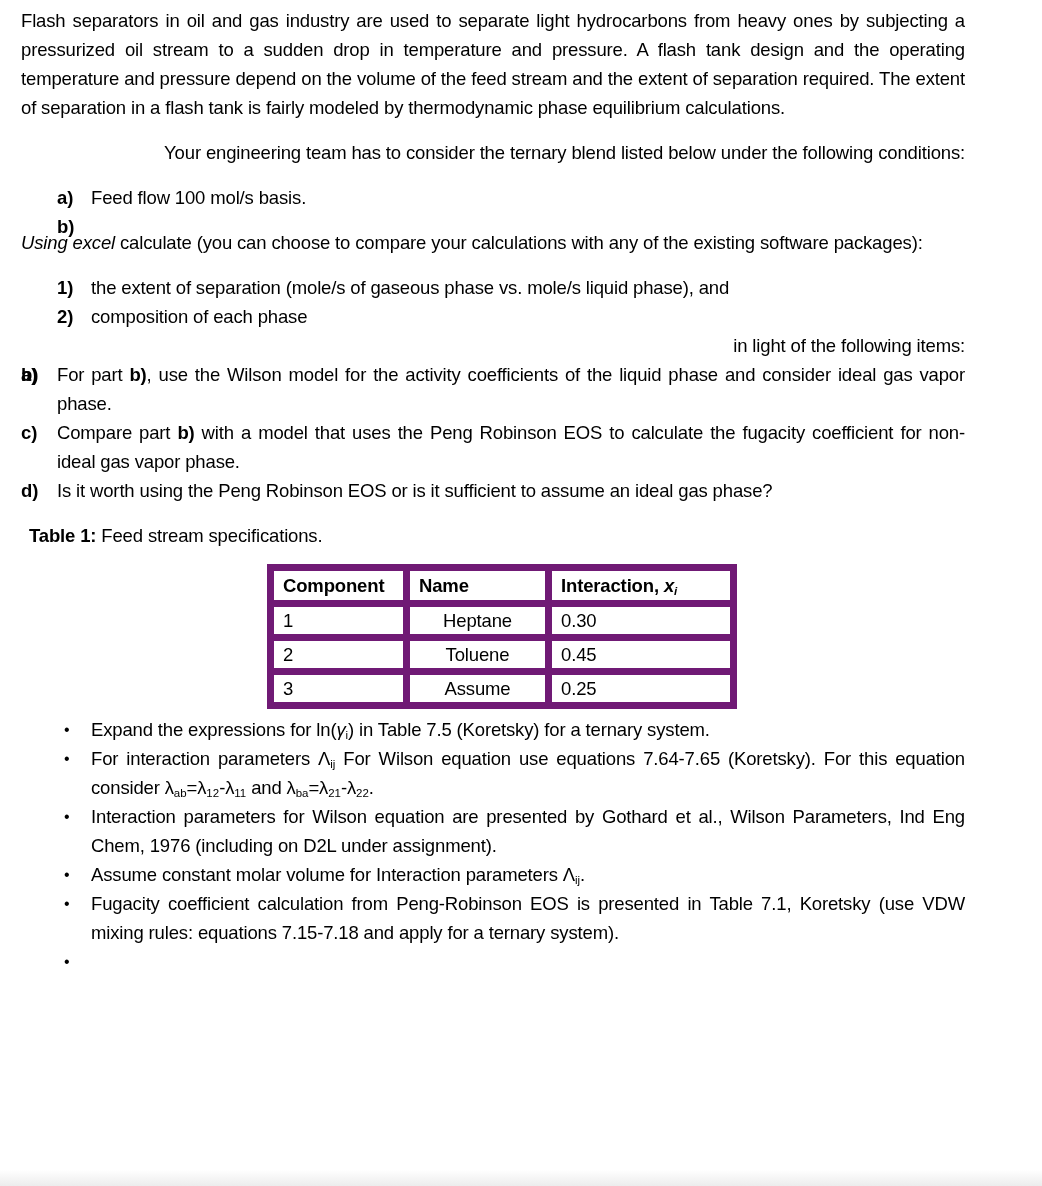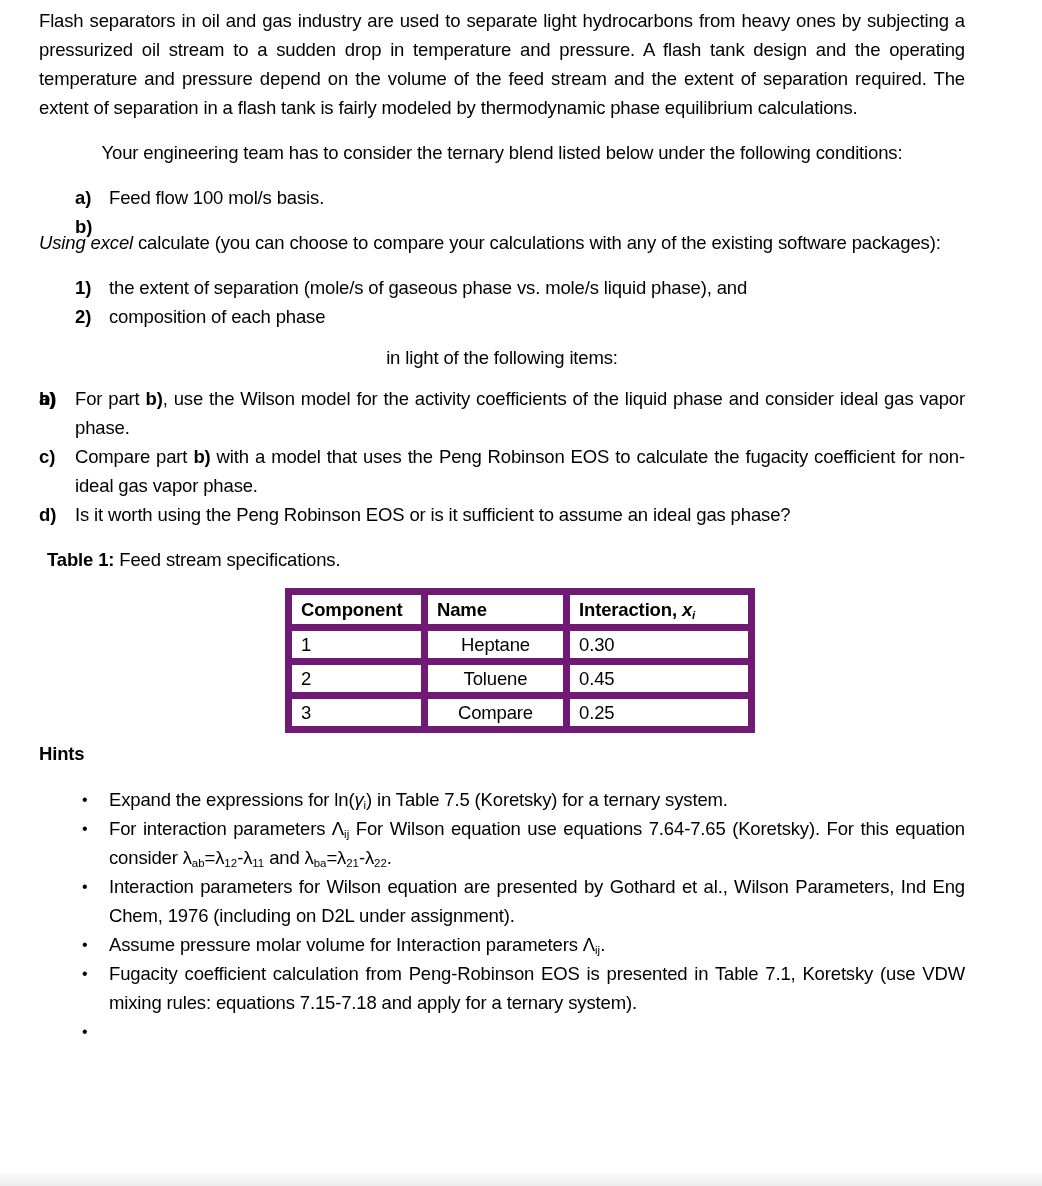--- a/index.html
+++ b/index.html
@@ -6,36 +6,36 @@
   body {
     width:1042px; height:1186px;
     background:#ffffff;
     font-family:"Liberation Sans", sans-serif;
     font-size:18.5px; line-height:29px;
     letter-spacing:-0.15px;
     color:#000;
     overflow:hidden;
     position:relative;
   }
-  .doc { padding:6px 77px 0 39px; }
+  .doc { padding:6px 77px 0 21px; }
 
   .para { margin:0 0 16px 0; text-align:justify; }
-  .para.left { text-align:center; }
+  .para.left { text-align:right; }
 
   .list-block { margin:0 0 16px 0; }
   .indent-item { position:relative; padding-left:70px; }
   .indent-item .marker {
     position:absolute; left:36px; top:0;
     font-weight:bold;
   }
 
   .q-item { position:relative; padding-left:36px; text-align:justify; }
   .q-item .marker { position:absolute; left:0; top:0; font-weight:bold; }
 
-  .inlight { margin:12px; }
+  .inlight { margin:0; }
   .q-list { margin:0 0 16px 0; }
 
   .caption { margin:8px; }
 
   table.feed-table {
     border-collapse:collapse;
     margin:14px 0 6px 246px;
     border:2px solid #000;
   }
   .feed-table th, .feed-table td {
@@ -139,44 +139,43 @@
         <td class="name-cell">Heptane</td>
         <td>0.30</td>
       </tr>
       <tr>
         <td>2</td>
         <td class="name-cell">Toluene</td>
         <td>0.45</td>
       </tr>
       <tr>
         <td>3</td>
-        <td class="name-cell">Compare</td>
+        <td class="name-cell">Assume</td>
         <td>0.25</td>
       </tr>
     </tbody>
   </table>
 
-  <p class="hints-title">Hints</p>
 
   <div class="hints-list">
     <div class="hint-item">
       <span class="bullet">•</span>
       <span><span>Expand the expressions for ln(</span><span class="it">γ</span><sub>i</sub><span>) in Table 7.5 (Koretsky) for a ternary system.</span></span>
     </div>
     <div class="hint-item">
       <span class="bullet">•</span>
       <span><span>For interaction parameters Λ</span><sub>ij</sub><span> For Wilson equation use equations 7.64-7.65 (Koretsky). For this equation consider λ</span><sub>ab</sub><span>=λ</span><sub>12</sub><span>-λ</span><sub>11</sub><span> and λ</span><sub>ba</sub><span>=λ</span><sub>21</sub><span>-λ</span><sub>22</sub><span>.</span></span>
     </div>
     <div class="hint-item">
       <span class="bullet">•</span>
       <span><span>Interaction parameters for Wilson equation are presented by Gothard et al., Wilson Parameters, Ind Eng Chem, 1976 (including on D2L under assignment).</span></span>
     </div>
     <div class="hint-item">
       <span class="bullet">•</span>
-      <span><span>Assume pressure molar volume for Interaction parameters Λ</span><sub>ij</sub><span>.</span></span>
+      <span><span>Assume constant molar volume for Interaction parameters Λ</span><sub>ij</sub><span>.</span></span>
     </div>
     <div class="hint-item">
       <span class="bullet">•</span>
       <span><span>Fugacity coefficient calculation from Peng-Robinson EOS is presented in Table 7.1, Koretsky (use VDW mixing rules: equations 7.15-7.18 and apply for a ternary system).</span></span>
     </div>
     <div class="hint-item">
       <span class="bullet">•</span>
     </div>
   </div>
 

